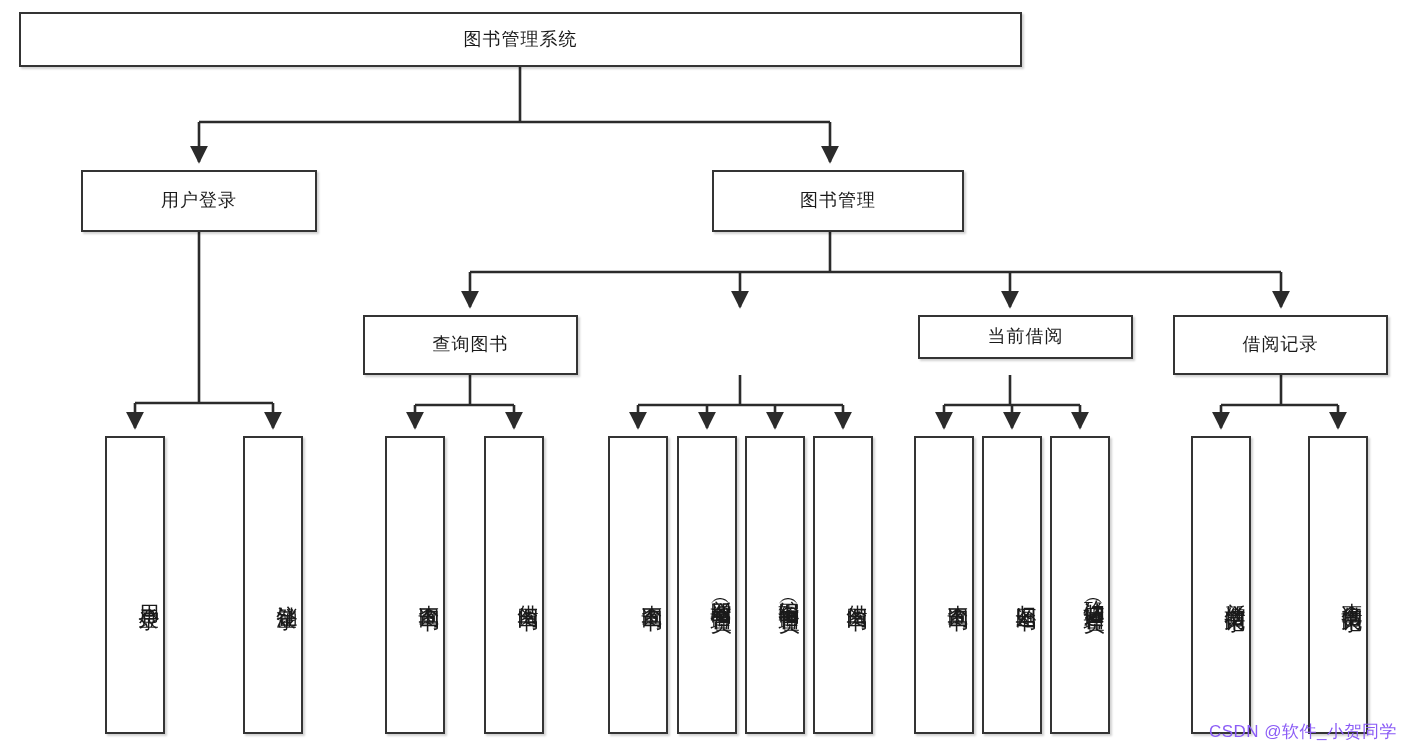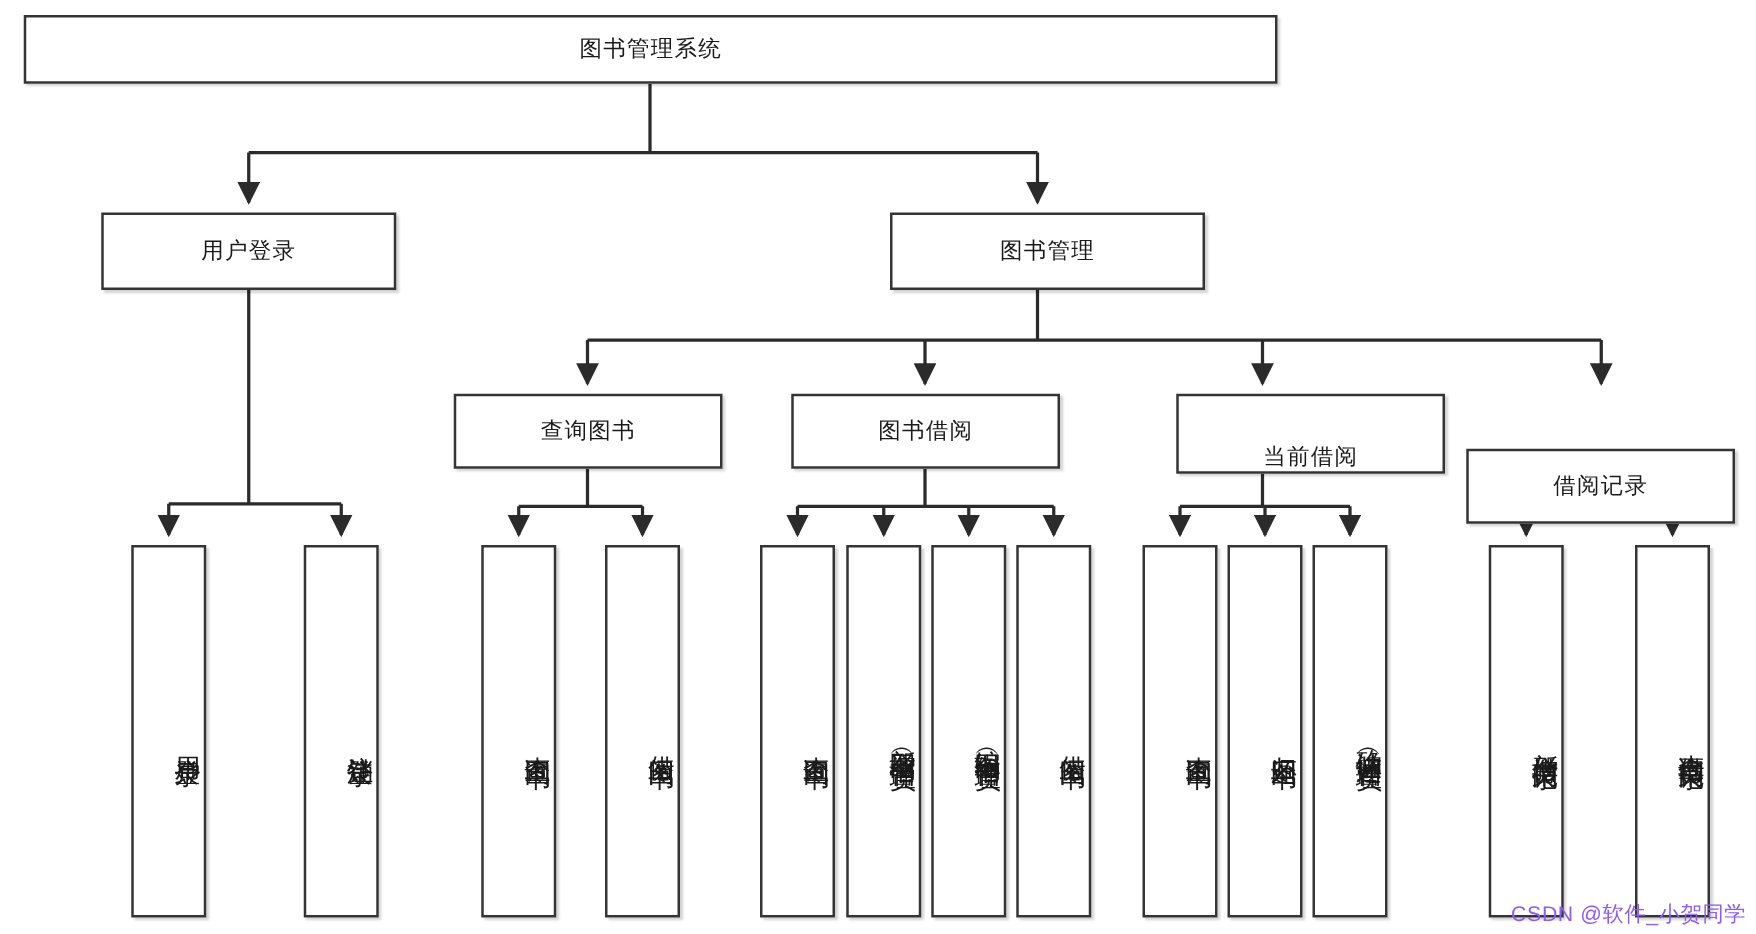--- a/index.html
+++ b/index.html
@@ -127,27 +127,24 @@
   <div class="node horiz" id="node-l2-0" style="left: 81px; top: 170px; width: 236px; height: 62px;">
     <span>用户登录</span>
   </div>
   <div class="node horiz" id="node-l2-1" style="left: 712px; top: 170px; width: 252px; height: 62px;">
     <span>图书管理</span>
   </div>
 
   <div class="node horiz" id="node-l3-0" style="left: 363px; top: 315px; width: 215px; height: 60px;">
     <span>查询图书</span>
   </div>
-  <div class="node horiz" id="node-l3-1" style="left: 633px; top: 315px; width: 215px; height: 60px;">
-    <span>图书借阅</span>
-  </div>
-  <div class="node horiz" id="node-l3-2" style="left: 941px; top: 315px; width: 215px; height: 64px; align-items: flex-end;">
+  <div class="node horiz" id="node-l3-2" style="left: 918px; top: 315px; width: 215px; height: 44px;">
     <span>当前借阅</span>
   </div>
-  <div class="node horiz" id="node-l3-3" style="left: 1173px; top: 315px; width: 215px; height: 60px; margin-top: 44px;">
+  <div class="node horiz" id="node-l3-3" style="left: 1173px; top: 315px; width: 215px; height: 60px;">
     <span>借阅记录</span>
   </div>
 
   <div class="node vert" id="node-leaf-0" style="left: 105px; top: 436px; width: 60px; height: 298px;">
     <span class="vlabel">用户登录</span>
   </div>
   <div class="node vert" id="node-leaf-1" style="left: 243px; top: 436px; width: 60px; height: 298px;">
     <span class="vlabel">注销登录</span>
   </div>
   <div class="node vert" id="node-leaf-2" style="left: 385px; top: 436px; width: 60px; height: 298px;">

